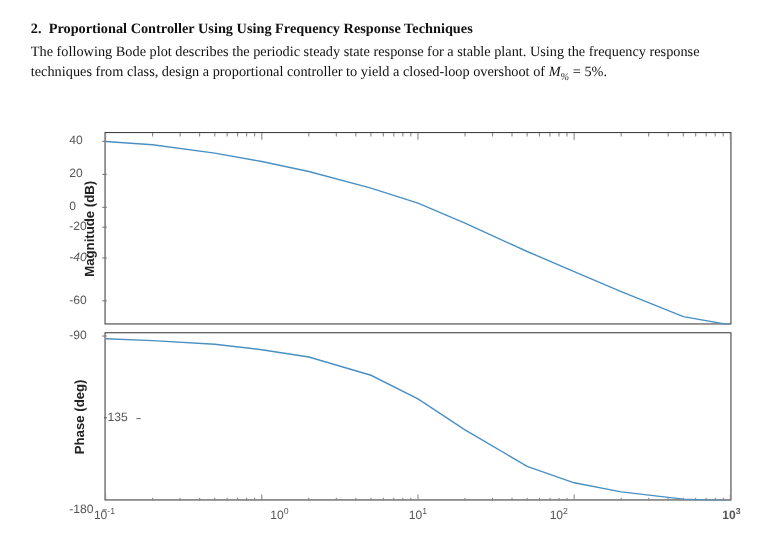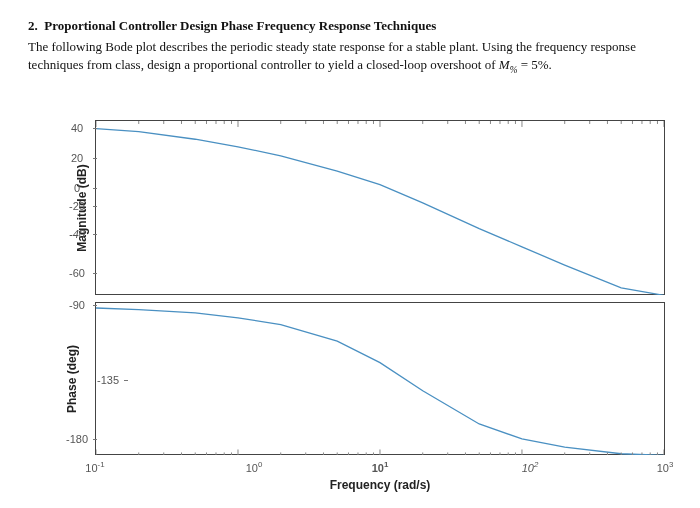--- a/index.html
+++ b/index.html
@@ -37,21 +37,21 @@
     border: 1px solid #444;
     background: #fff;
   }
   .panel-mag { top: 0; height: 175px; }
   .panel-phase { top: 182px; height: 153px; }
 
   .ytick {
     position: absolute;
     left: -32px;
     width: 28px;
-    text-align: center;
+    text-align: left;
     transform: translateY(-50%);
     color: #555;
   }
   .ytick .tickmark {
     position: absolute;
     right: -6px;
     top: 50%;
     width: 4px;
     height: 1px;
     background: #777;
@@ -100,21 +100,21 @@
   }
 
   
   .logticks { position: absolute; inset: 0; pointer-events: none; }
   .logticks line { stroke: #888; stroke-width: 1; }
 </style>
 </head>
 <body>
 
 <div class="question-header">
-  <span class="qnum">2.</span>&nbsp;&nbsp;<span class="qtitle">Proportional Controller Design Phase Frequency Response Techniques</span>
+  <span class="qnum">2.</span>&nbsp;&nbsp;<span class="qtitle">Proportional Controller Using Using Frequency Response Techniques</span>
 </div>
 <div class="qbody">
   <span>The following Bode plot describes the periodic steady state response for a stable plant. Using the frequency response techniques from class, design a proportional controller to yield a closed-loop overshoot of </span><span class="formula-sub"><span>M</span><sub>%</sub></span><span> = 5%.</span>
 </div>
 
 <div class="plot-area">
 
   <div class="panel panel-mag">
     <div class="ylabel">Magnitude (dB)</div>
     <svg class="curve" viewBox="0 0 570 175" preserveAspectRatio="none">
@@ -203,32 +203,31 @@
         <line x1="547.9264707020316" y1="150" x2="547.9264707020316" y2="153"></line>
         <line x1="556.190323146352" y1="150" x2="556.190323146352" y2="153"></line>
         <line x1="563.4795575951038" y1="150" x2="563.4795575951038" y2="153"></line>
         <line x1="570" y1="147" x2="570" y2="153"></line>
       </svg>
   </div>
 
   <div class="xlabel-row" id="xlabels">
       <div class="xtick" style="left: 0px;">10<sup>-1</sup></div>
       <div class="xtick" style="left: 159px;">10<sup>0</sup></div>
-      <div class="xtick" style="left: 285px; font-weight: bold;">10<sup>1</sup></div>
-      <div class="xtick" style="left: 435px; font-style: italic;">10<sup>2</sup></div>
-      <div class="xtick" style="left: 570px;">10<sup>3</sup></div>
+      <div class="xtick" style="left: 285px;">10<sup>1</sup></div>
+      <div class="xtick" style="left: 413px;">10<sup>2</sup></div>
+      <div class="xtick" style="left: 570px; font-weight: bold;">10<sup>3</sup></div>
     </div>
-  <div class="xaxis-label">Frequency  (rad/s)</div>
 
   <div id="mag-yticks">
       <div class="ytick" style="top: 7.6087px;">40<span class="tickmark"></span></div>
       <div class="ytick" style="top: 38.0435px;">20<span class="tickmark"></span></div>
       <div class="ytick" style="top: 68.4783px;">0<span class="tickmark"></span></div>
       <div class="ytick" style="top: 86px;">-20<span class="tickmark"></span></div>
       <div class="ytick" style="top: 114px; font-style: italic;">-40<span class="tickmark"></span></div>
       <div class="ytick" style="top: 153px;">-60<span class="tickmark"></span></div>
     </div>
   <div id="phase-yticks">
       <div class="ytick" style="top: 185.326px;">-90<span class="tickmark"></span></div>
       <div class="ytick" style="top: 260.163px; margin-left: 31px;">-135<span class="tickmark"></span></div>
-      <div class="ytick" style="top: 319px;">-180<span class="tickmark"></span></div>
+      <div class="ytick" style="top: 343px;">-180<span class="tickmark"></span></div>
     </div>
 </div>
 
 </body></html>

